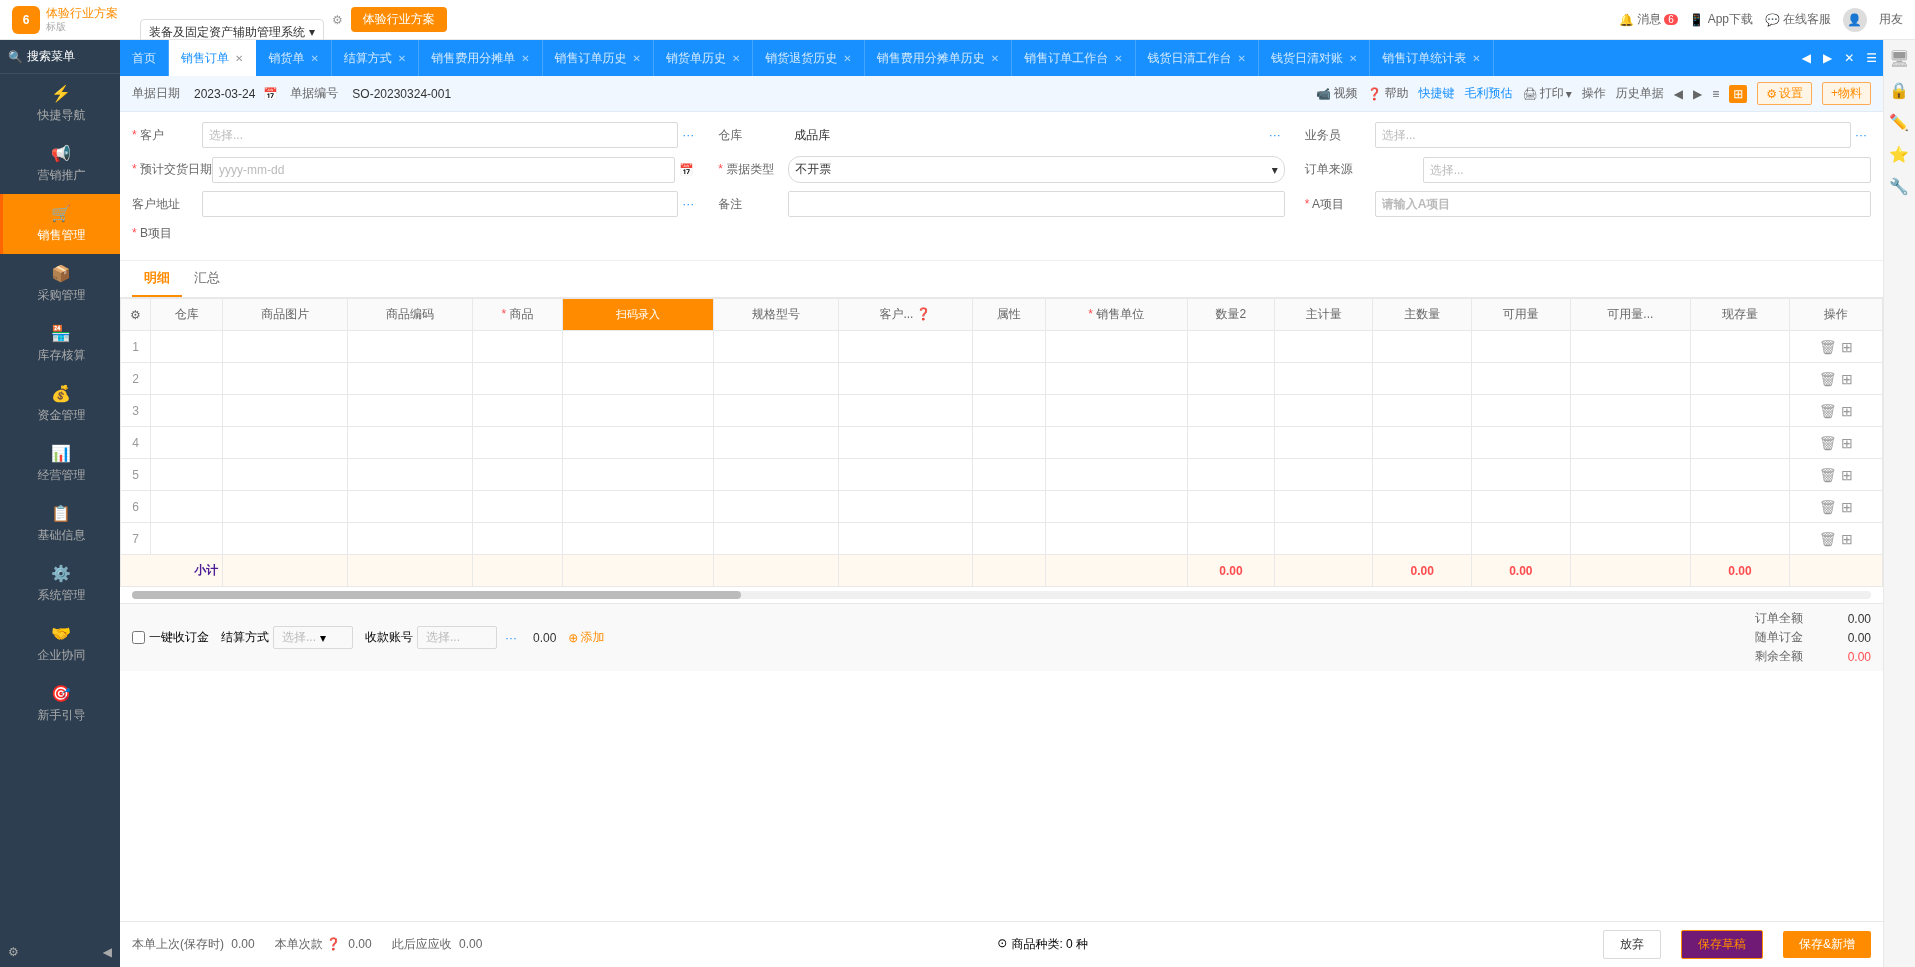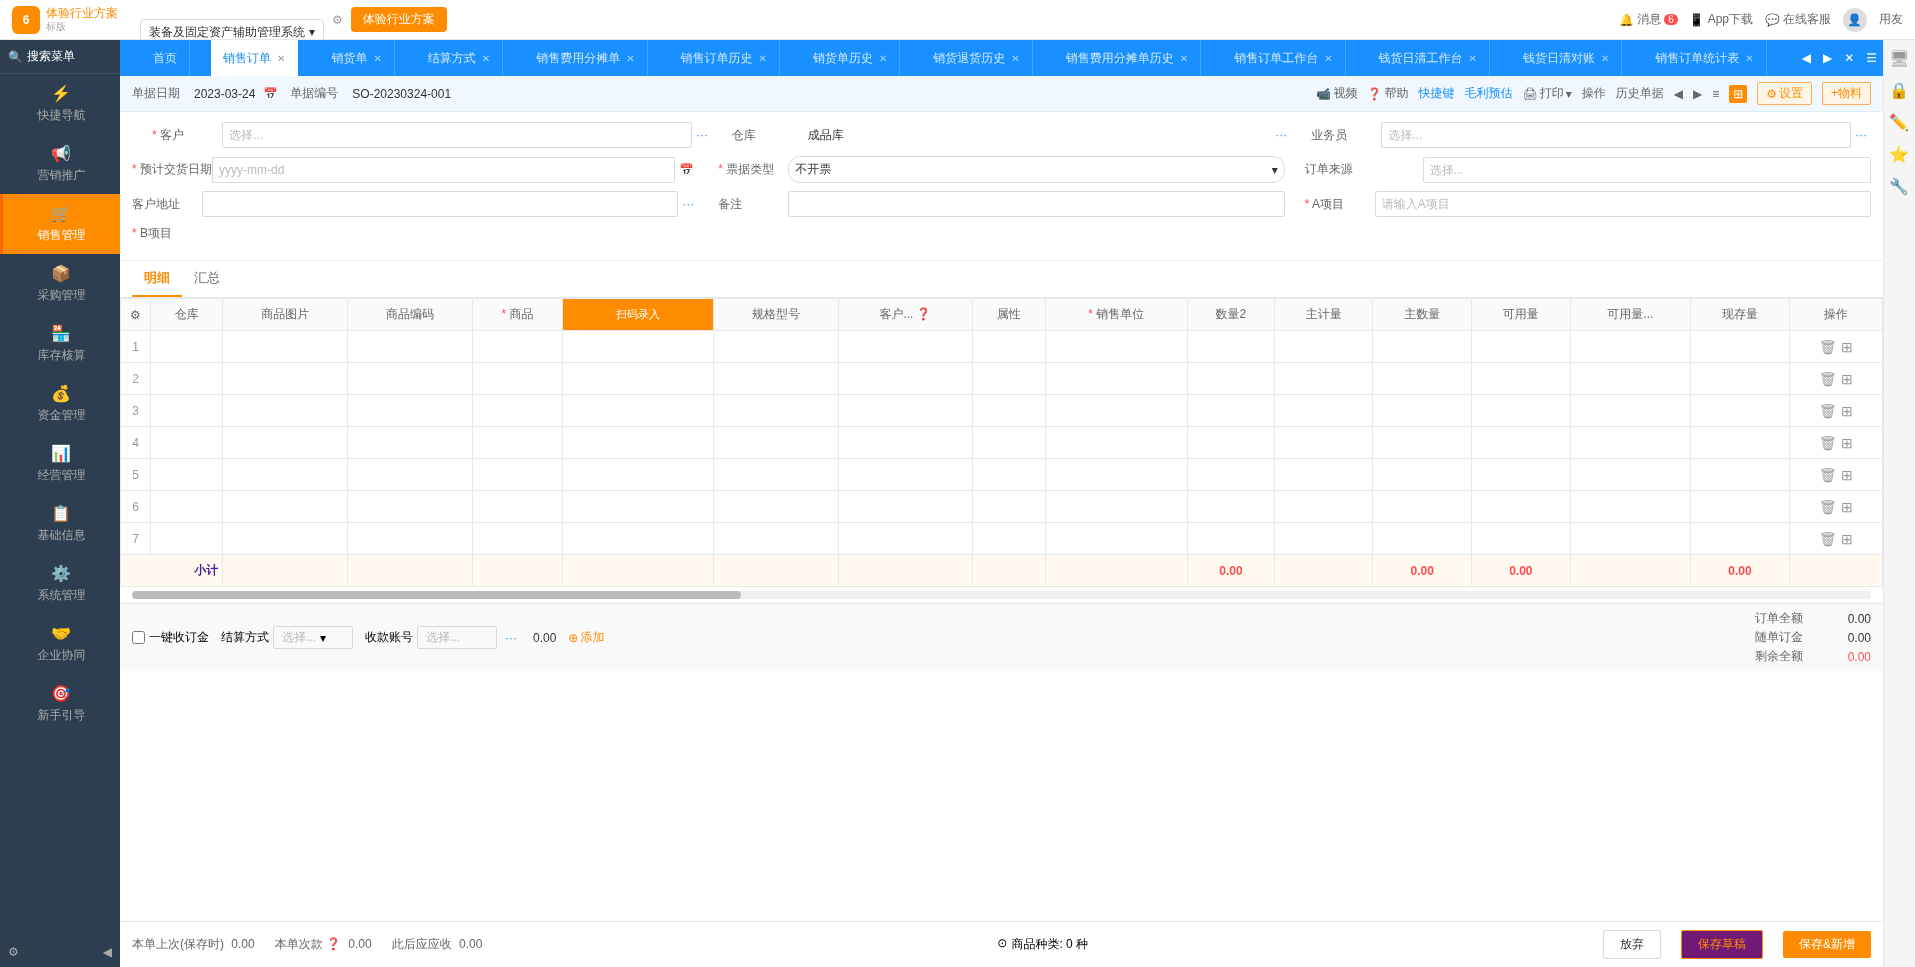--- a/index.html
+++ b/index.html
@@ -26,21 +26,21 @@
     .sidebar-item { padding: 10px 8px; display: flex; flex-direction: column; align-items: center; gap: 4px; cursor: pointer; color: #aaa; font-size: 11px; border-left: 3px solid transparent; }
     .sidebar-item.active { background: #ff8c00; color: #fff; border-left-color: #ff6600; }
     .sidebar-item .icon { font-size: 16px; }
     .sidebar-bottom { margin-top: auto; padding: 8px; display: flex; justify-content: space-between; }
 
     
     .content-area { flex: 1; display: flex; flex-direction: column; overflow: hidden; }
 
     
     .nav-tabs { background: #1890ff; display: flex; align-items: center; height: 36px; overflow: hidden; }
-    .nav-tabs .tab { padding: 0 12px; height: 36px; display: flex; align-items: center; gap: 4px; cursor: pointer; color: rgba(255,255,255,0.8); font-size: 12px; white-space: nowrap; border-right: 1px solid rgba(255,255,255,0.2); margin-left: 21px; }
+    .nav-tabs .tab { padding: 0 12px; height: 36px; display: flex; align-items: center; gap: 4px; cursor: pointer; color: rgba(255,255,255,0.8); font-size: 12px; white-space: nowrap; border-right: 1px solid rgba(255,255,255,0.2); }
     .nav-tabs .tab.active { background: #fff; color: #1890ff; }
     .nav-tabs .tab .close { color: rgba(255,255,255,0.6); font-size: 10px; margin-left: 2px; }
     .nav-tabs .tab.active .close { color: #999; }
     .nav-tabs .nav-arrows { display: flex; align-items: center; margin-left: auto; }
     .nav-tabs .nav-arrows span { color: #fff; padding: 0 6px; cursor: pointer; }
 
     
     .page-content { flex: 1; overflow-y: auto; background: #fff; padding: 0; }
 
     
@@ -317,21 +317,21 @@
           <span>≡</span>
           <span style="background:#ff8c00;color:#fff;padding:2px 4px;border-radius:2px;">⊞</span>
           <span style="background:#fff5e6;border:1px solid #ffaa55;color:#ff8c00;padding:2px 8px;border-radius:2px;cursor:pointer;">⚙ <span>设置</span></span>
           <span style="background:#fff5e6;border:1px solid #ffaa55;color:#ff8c00;padding:2px 8px;border-radius:2px;cursor:pointer;">+物料</span>
         </div>
       </div>
 
       <div class="form-area">
 
         <div class="form-row">
-          <div class="form-field" style="flex:1.5;margin-left:20px;">
+          <div class="form-field" style="flex:1.5;">
             <span class="form-label required">客户</span>
             <input class="form-input" style="flex: 1 1 0%;" placeholder="选择...">
             <span class="more-btn">···</span>
           </div>
           <div class="field-sep"></div>
           <div class="form-field" style="flex:1.5;">
             <span class="form-label">仓库</span>
             <span style="flex:1;padding:3px 6px;font-size:12px;color:#333;">成品库</span>
             <span class="more-btn">···</span>
           </div>
@@ -371,21 +371,21 @@
             <span class="more-btn">···</span>
           </div>
           <div class="field-sep"></div>
           <div class="form-field" style="flex:1.5;">
             <span class="form-label">备注</span>
             <input class="form-input" style="flex: 1 1 0%;">
           </div>
           <div class="field-sep"></div>
           <div class="form-field" style="flex:1.5;">
             <span class="form-label required">A项目</span>
-            <input class="form-input" style="flex: 1 1 0%;" placeholder="请输入A项目">
+            <input class="form-input" style="flex: 1 1 0%; font-weight: bold;" placeholder="请输入A项目">
           </div>
         </div>
 
         <div class="form-row">
           <div class="form-field" style="flex:1.5;">
             <span class="form-label" style="min-width:70px;">
               <span style="color:#ff4d4f;">* </span><span>B项目</span>
             </span>
           </div>
         </div>

